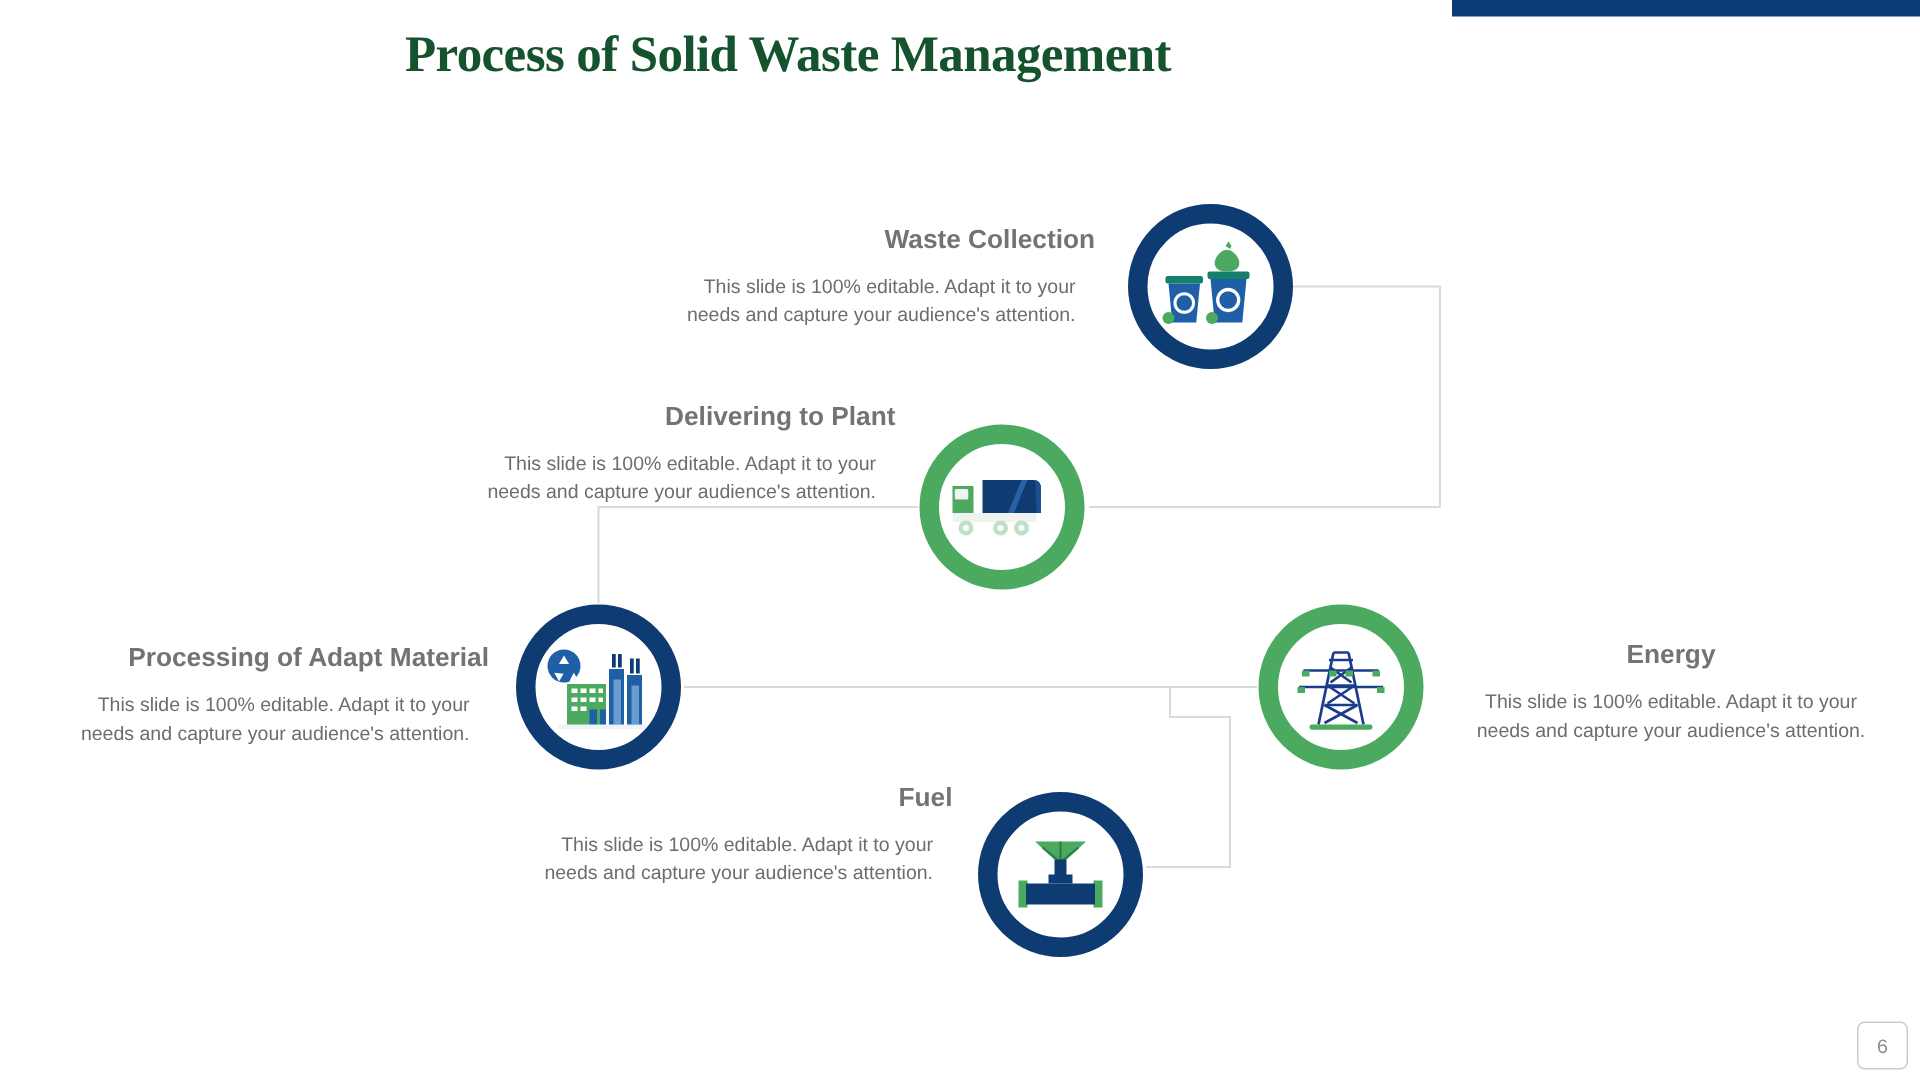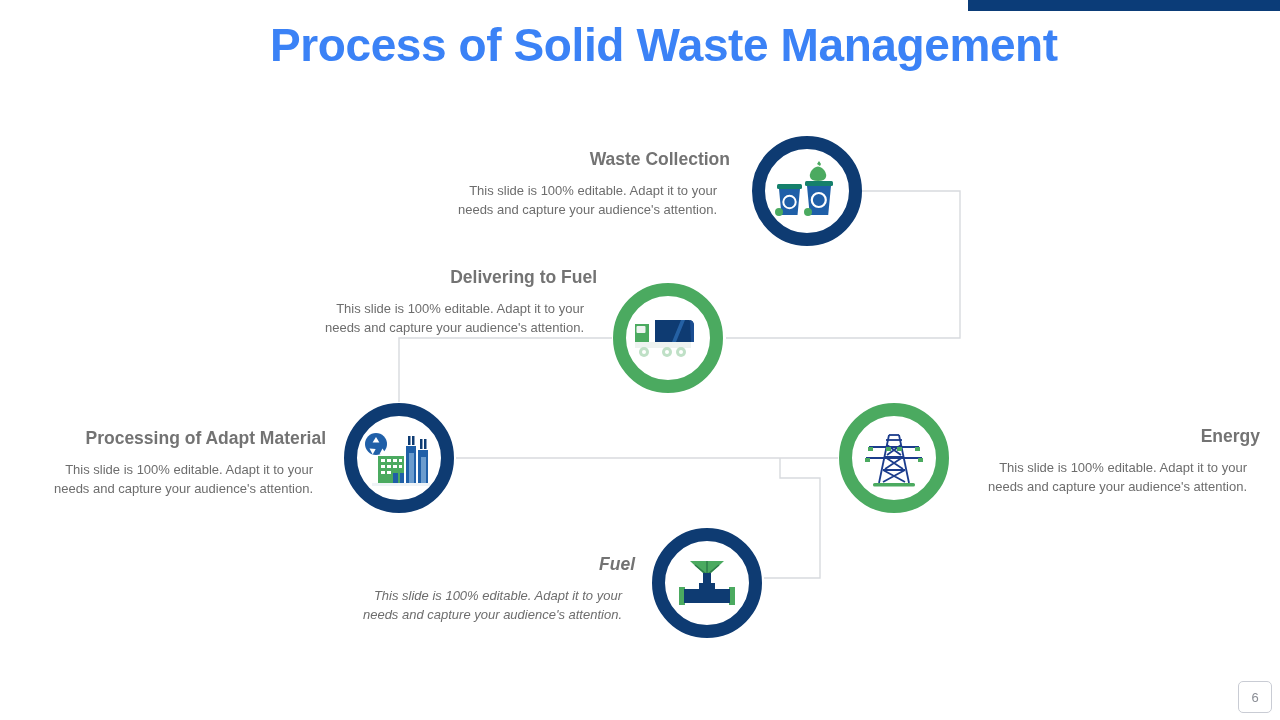--- a/index.html
+++ b/index.html
@@ -27,26 +27,26 @@
     width: 312px;
     height: 11px;
     background: #0B3C78;
   }
 
   
   .slide-title {
     position: absolute;
     left: 270px;
     top: 18px;
-    font-size: 46px;
+    font-size: 34px;
     font-weight: bold;
-    color: #3b82f6;
+    color: #14532d;
     letter-spacing: -0.4px;
     white-space: nowrap;
-    font-family: Liberation Sans, sans-serif;
+    font-family: Liberation Serif, serif;
   }
 
   
   .connectors {
     position: absolute;
     left: 0;
     top: 0;
     width: 1280px;
     height: 720px;
     pointer-events: none;
@@ -76,21 +76,21 @@
     margin: 0 0 6px 0;
     line-height: 1.1;
   }
   .node-desc {
     font-size: 13px;
     color: #6d6d6d;
     line-height: 1.42;
     margin: 13px;
   }
   .align-right { text-align: right; }
-  .align-left  { text-align: right; }
+  .align-left  { text-align: center; }
 
   
   .page-badge {
     position: absolute;
     right: 8px;
     bottom: 7px;
     width: 32px;
     height: 30px;
     border: 1px solid #c9ccd4;
     border-radius: 5px;
@@ -143,21 +143,21 @@
       <circle cx="5" cy="52" r="4" fill="#4BAA60"></circle>
 
       <rect x="31" y="21" width="28" height="5" rx="1.5" fill="#15806B"></rect>
       <path d="M33 26 h24 l-2.8 29 h-18.4 z" fill="#1F5FA8"></path>
       <circle cx="44.8" cy="40" r="7" fill="none" stroke="#ffffff" stroke-width="2.2"></circle>
       <circle cx="34" cy="52" r="4" fill="#4BAA60"></circle>
     </svg>
   </div>
 
   <div class="node-text align-right" style="left:305px; top:268px; width:292px;">
-    <div class="node-title">Delivering to Fuel</div>
+    <div class="node-title">Delivering to Plant</div>
     <div class="node-desc">This slide is 100% editable. Adapt it to your needs and capture your audience's attention.</div>
   </div>
 
   <div class="node-circle ring-green" style="left:613px; top:283px; width:110px; height:110px;">
     <svg width="70" height="48" viewBox="0 0 70 48">
 
       <path d="M2 10 h14 v18 h-14 z" fill="#4BAA60"></path>
       <rect x="3.5" y="12" width="9" height="7" rx="1" fill="#eef3f0"></rect>
 
       <rect x="2" y="28" width="56" height="6" fill="#eef3f0"></rect>
@@ -244,21 +244,21 @@
         <rect x="25" y="20" width="5" height="4"></rect>
         <rect x="36" y="20" width="5" height="4"></rect>
         <rect x="54" y="20" width="5" height="4"></rect>
         <rect x="4" y="31" width="5" height="4"></rect>
         <rect x="57" y="31" width="5" height="4"></rect>
       </g>
       <rect x="12" y="56" width="42" height="3.5" rx="1.6" fill="#4BAA60"></rect>
     </svg>
   </div>
 
-  <div class="node-text align-right" style="left:343px; top:555px; width:292px;font-style:italic;">
+  <div class="node-text align-right" style="left:343px; top:522px; width:292px;">
     <div class="node-title">Fuel</div>
     <div class="node-desc">This slide is 100% editable. Adapt it to your needs and capture your audience's attention.</div>
   </div>
 
   <div class="node-circle ring-blue" style="left:652px; top:528px; width:110px; height:110px;">
     <svg width="66" height="60" viewBox="0 0 66 60">
 
       <path d="M16 8 h34 l-15 14 h-4 z" fill="#4BAA60"></path>
       <path d="M21 12 l11 9 M45 12 l-11 9 M33 8 v14" stroke="#2d7a49" stroke-width="1.4" fill="none"></path>
 

